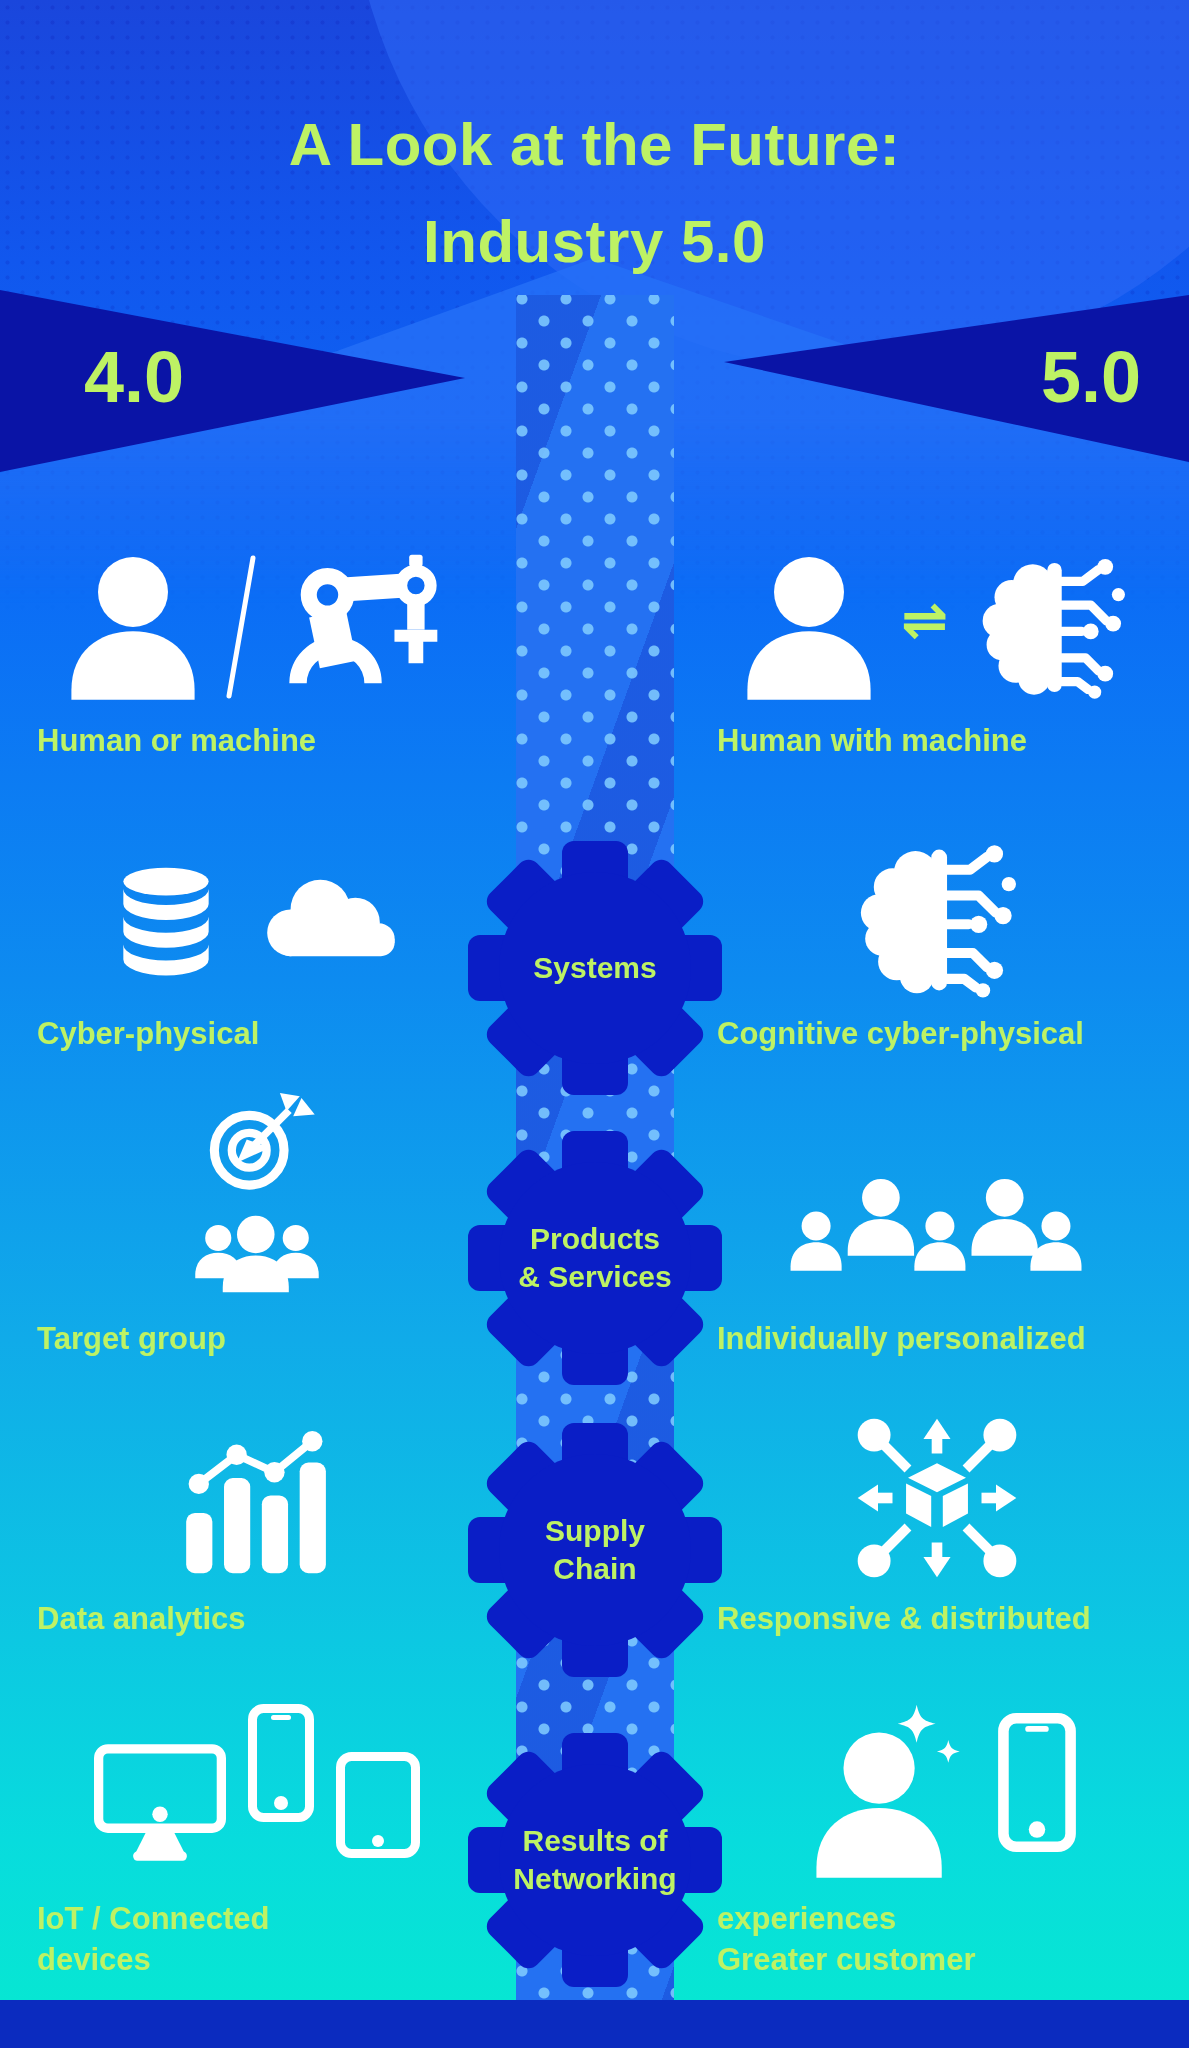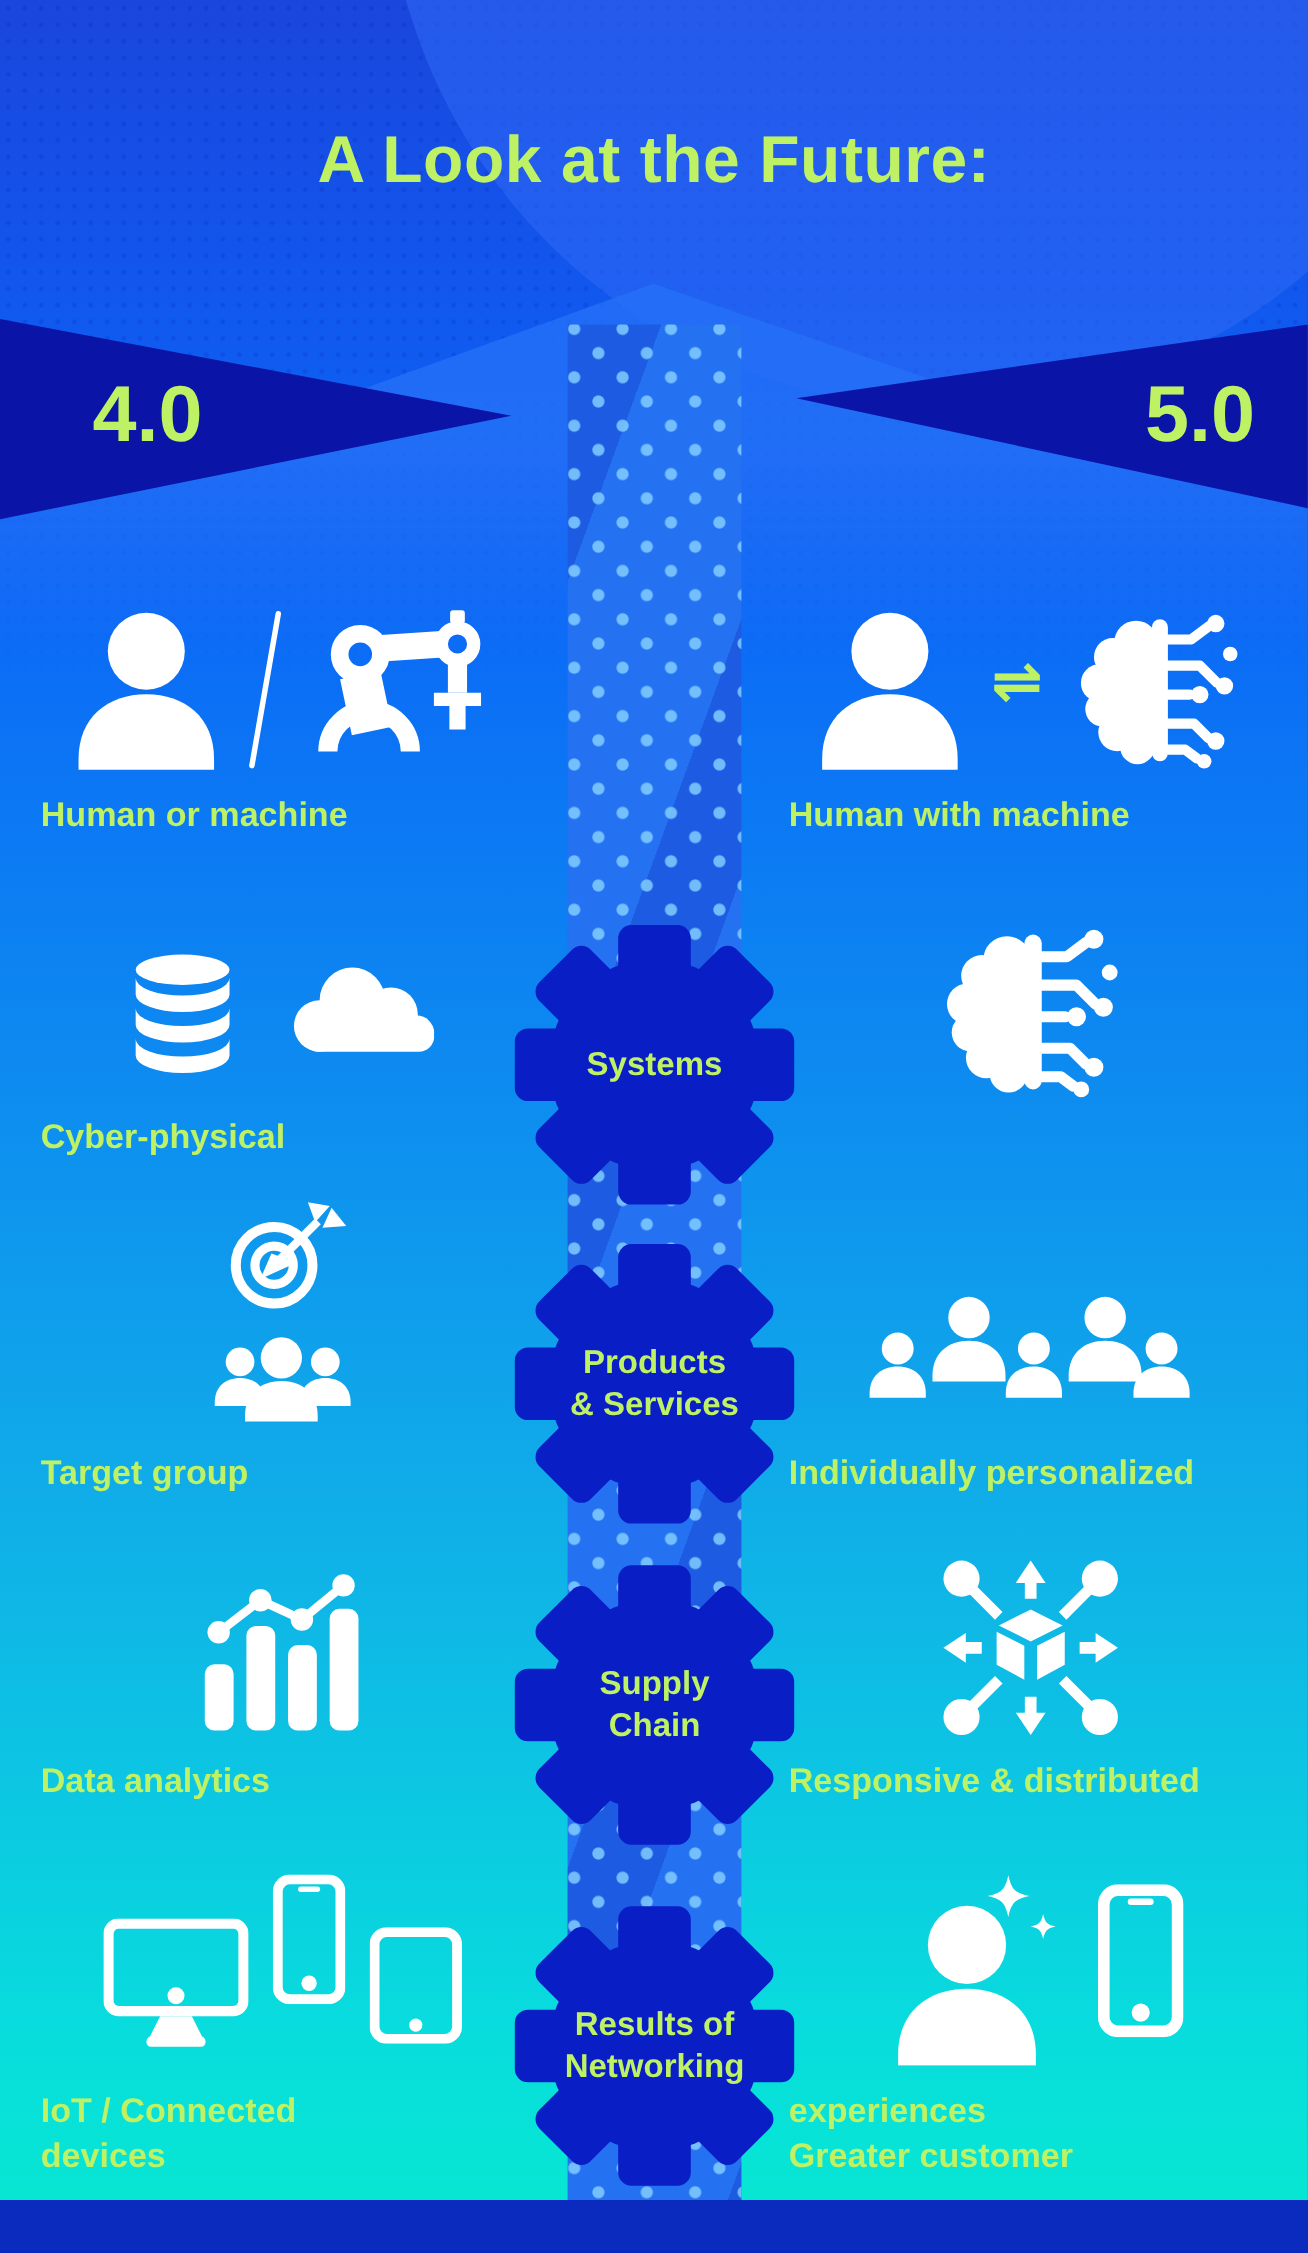--- a/index.html
+++ b/index.html
@@ -145,20 +145,21 @@
   <div class="abs bg"></div>
   <div class="abs halftone"></div>
   <div class="abs header-circle"></div>
   <div class="abs mountain"></div>
   <div class="abs column"></div>
   <div class="abs banner left"></div>
   <div class="abs banner right"></div>
 
   <div class="abs title">
     <div>A Look at the Future:</div>
+    <div>Industry 5.0</div>
   </div>
   <div class="abs vnum left">4.0</div>
   <div class="abs vnum right">5.0</div>
 
   <div class="abs gear" style="top:837px">
     <svg viewBox="-131 -131 262 262">
         <use href="#gearshape"></use>
       </svg>
     <div class="glabel">
         <div>Systems</div>
@@ -252,20 +253,24 @@
     <div class="label">
       <div>Cyber-physical</div>
 
     </div>
   </div>
   <div class="abs cell r" style="top:845px">
     <div class="icons" style="height:150px">
       <svg width="180" height="158" viewBox="0 0 120 110">
           <use href="#brain"></use>
         </svg>
+    </div>
+    <div class="label">
+      <div>Cognitive cyber-physical</div>
+
     </div>
   </div>
 
   <div class="abs cell l" style="top:1095px">
     <div class="icons colstack" style="height:205px">
       <svg width="125" height="112" viewBox="0 0 150 135">
         <circle cx="65" cy="75" r="42" fill="none" stroke="#fff" stroke-width="11"></circle>
         <circle cx="65" cy="75" r="21" fill="none" stroke="#fff" stroke-width="10"></circle>
         <circle cx="65" cy="75" r="5"></circle>
         <path d="M65,75 L113,27" stroke="#fff" stroke-width="9" fill="none"></path>

